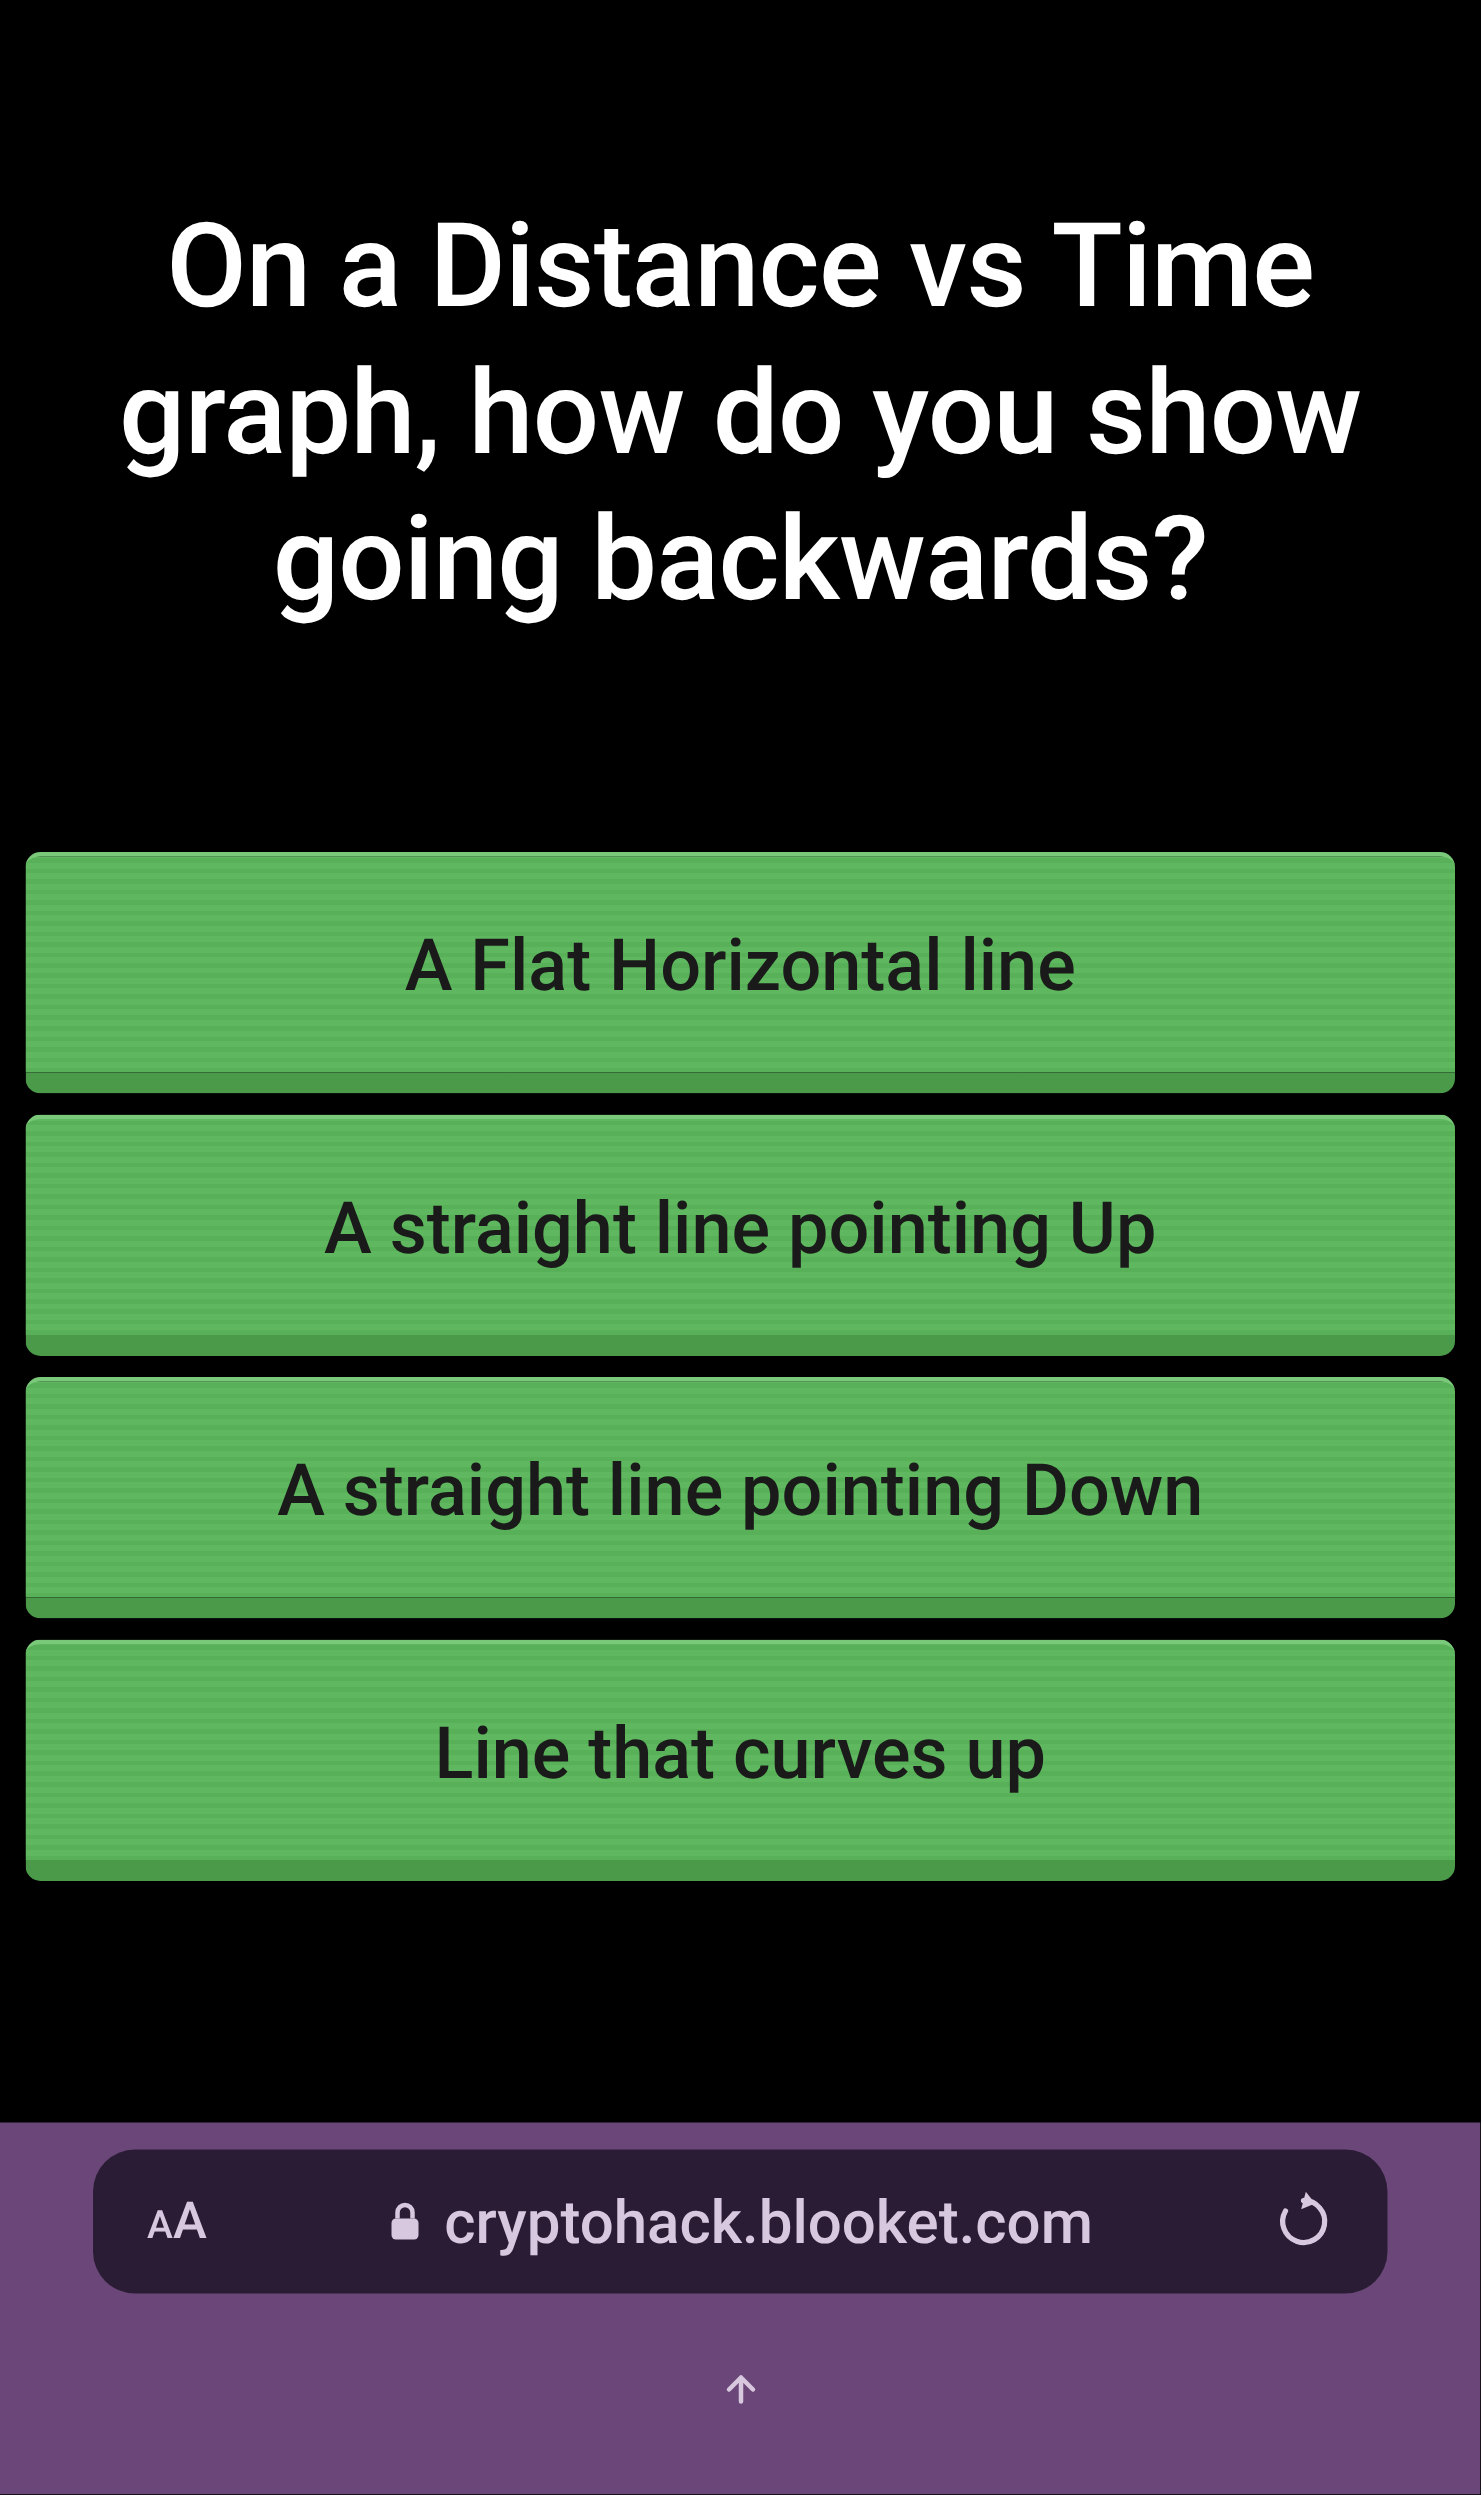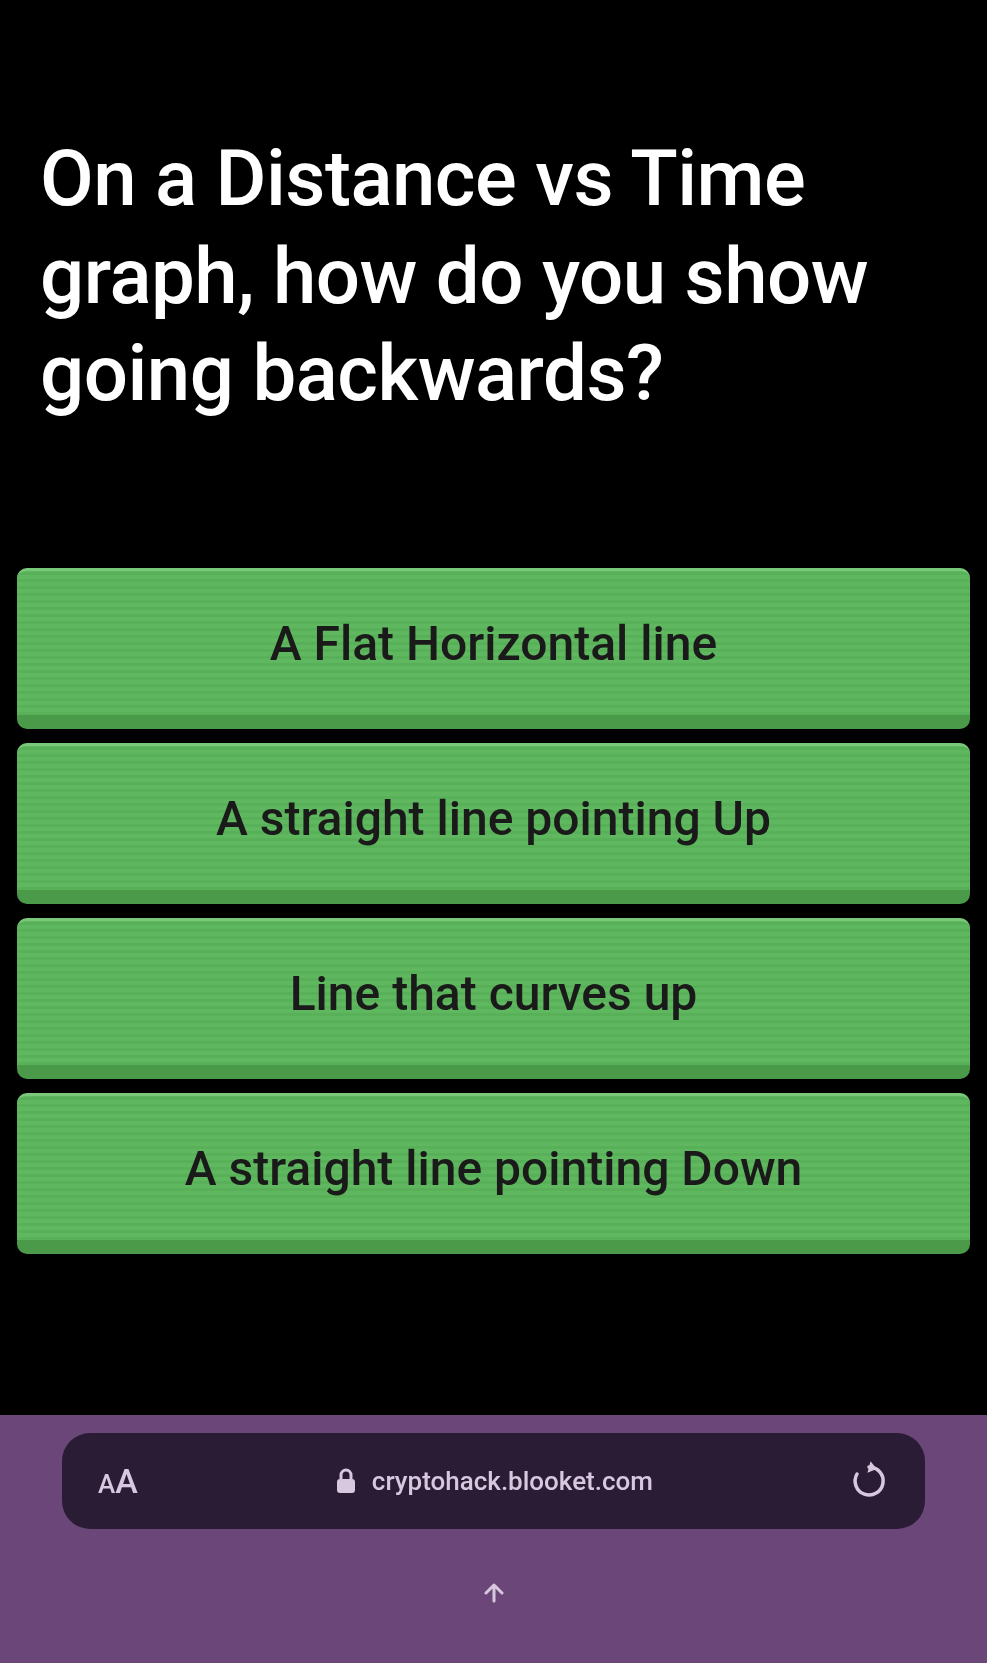--- a/index.html
+++ b/index.html
@@ -12,21 +12,21 @@
       width: 987px;
       height: 1663px;
       background: #000;
       font-family: -apple-system, BlinkMacSystemFont, 'Segoe UI', Roboto, Helvetica, Arial, sans-serif;
       overflow: hidden;
       position: relative;
     }
     
     .question-container {
       padding: 130px 40px 0 40px;
-      text-align: left;
+      text-align: center;
     }
     
     .question-text {
       color: #fff;
       font-size: 78px;
       font-weight: 500;
       line-height: 1.25;
       letter-spacing: -0.5px;
     }
     
@@ -102,21 +102,21 @@
     }
     
     .lock-icon {
       margin-left: auto;
       margin-right: 14px;
       color: #d8c8df;
     }
     
     .url-text {
       color: #d8c8df;
-      font-size: 26px;
+      font-size: 40px;
       font-weight: 500;
     }
     
     .reload-button {
       margin-left: auto;
       color: #d8c8df;
       cursor: pointer;
     }
     
     .bottom-nav {
@@ -143,24 +143,24 @@
 </div>
 
 <div class="answers-container">
   <button class="answer-button">
     <span>A Flat Horizontal line</span>
   </button>
   <button class="answer-button">
     <span>A straight line pointing Up</span>
   </button>
   <button class="answer-button">
-    <span>Line that curves up</span>
+    <span>A straight line pointing Down</span>
   </button>
   <button class="answer-button">
-    <span>A straight line pointing Down</span>
+    <span>Line that curves up</span>
   </button>
 </div>
 
 <div class="browser-bar">
   <div class="url-bar-container">
     <div class="url-bar">
       <div class="text-size-button">
         <span class="small-a">A</span>
           <span>A</span>
       </div>

